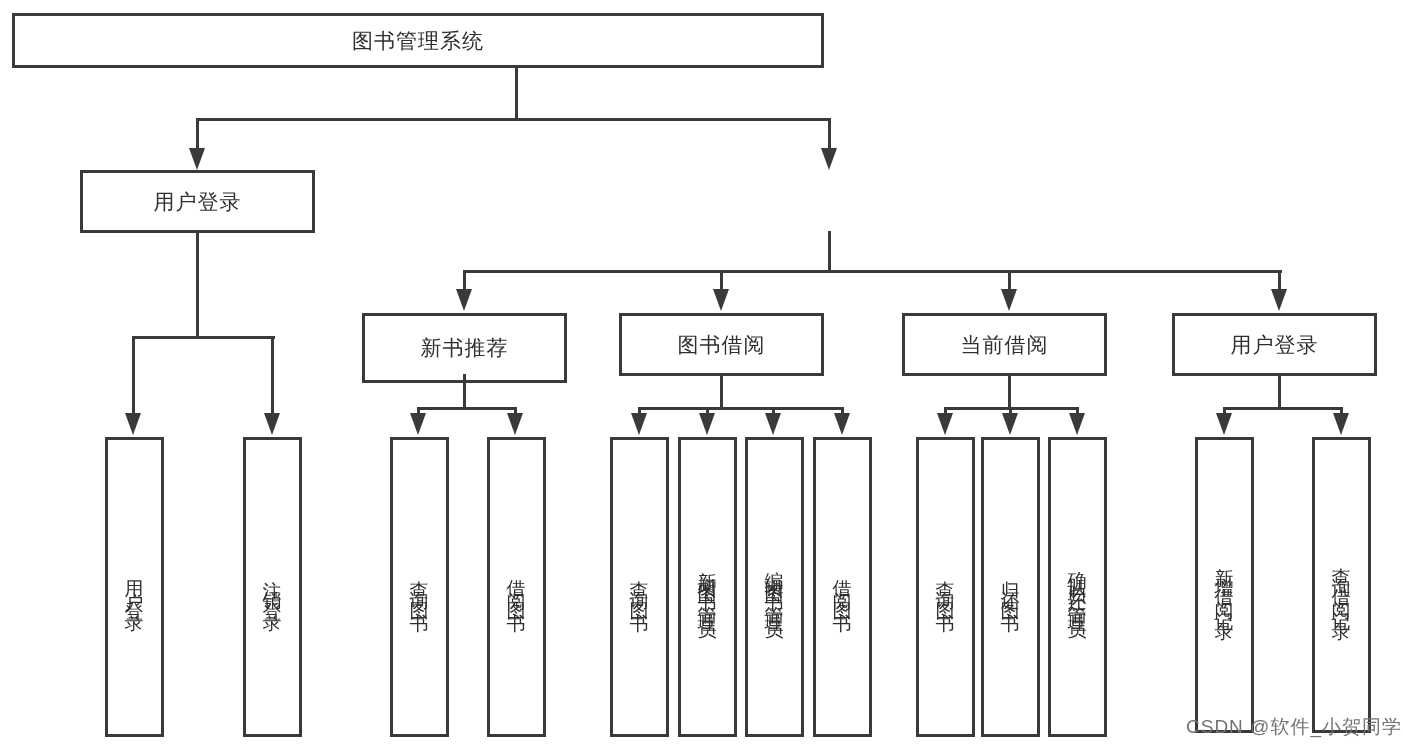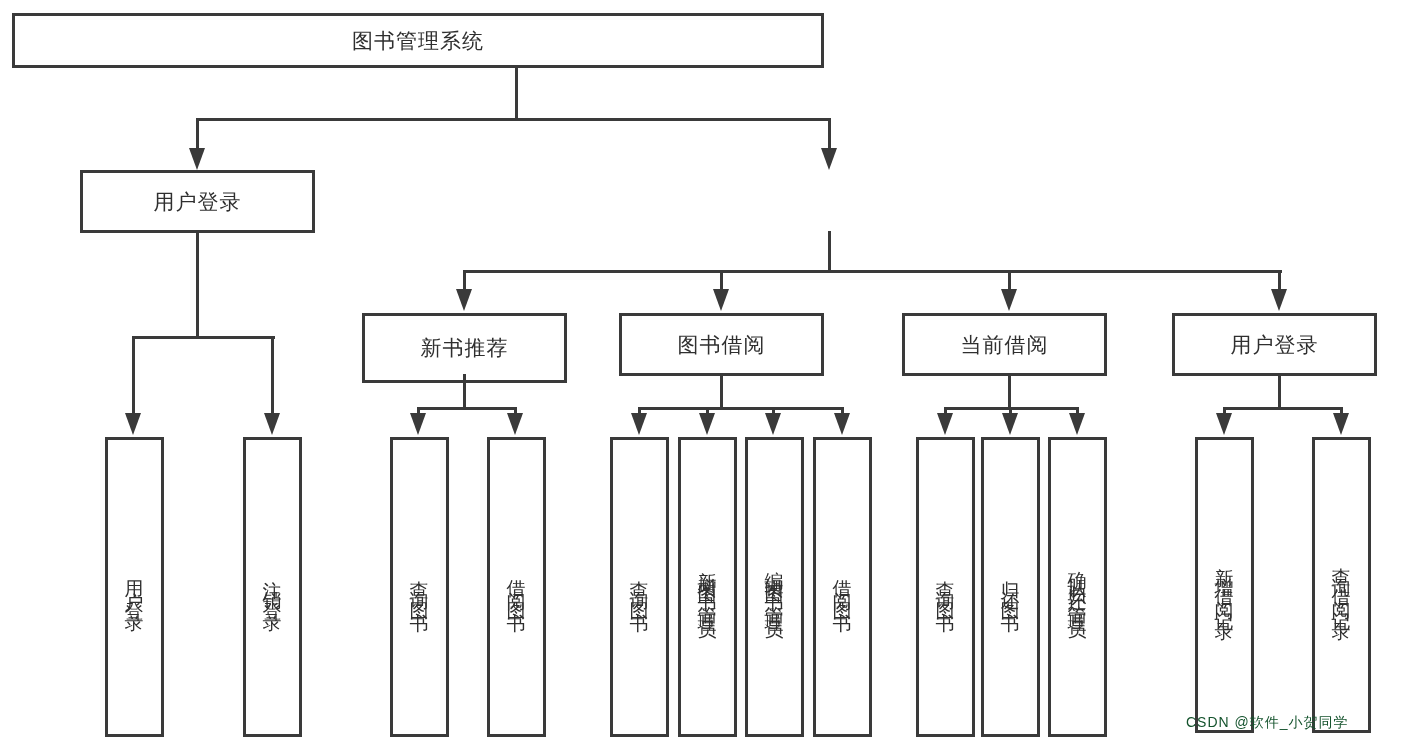--- a/index.html
+++ b/index.html
@@ -17,21 +17,21 @@
     white-space:nowrap;
   }
   .vt.long{letter-spacing:7px;}
   .line{position:absolute;background:#3a3a3a;}
   .arrowhead{
     position:absolute;width:0;height:0;
     border-left:8px solid transparent;border-right:8px solid transparent;
     border-top:22px solid #3a3a3a;
   }
   .watermark{
-    position:absolute;left:1186px;top:714px;font-size:14px;color:#14532d;
+    position:absolute;left:1186px;top:714px;font-size:19px;color:#737373;
     white-space:nowrap;letter-spacing:1px;
   }
 </style>
 </head>
 <body>
 
 <div id="canvas">
 
   <div class="box" style="left:12px;top:13px;width:812px;height:55px;">
     <span class="hlabel">图书管理系统</span>

